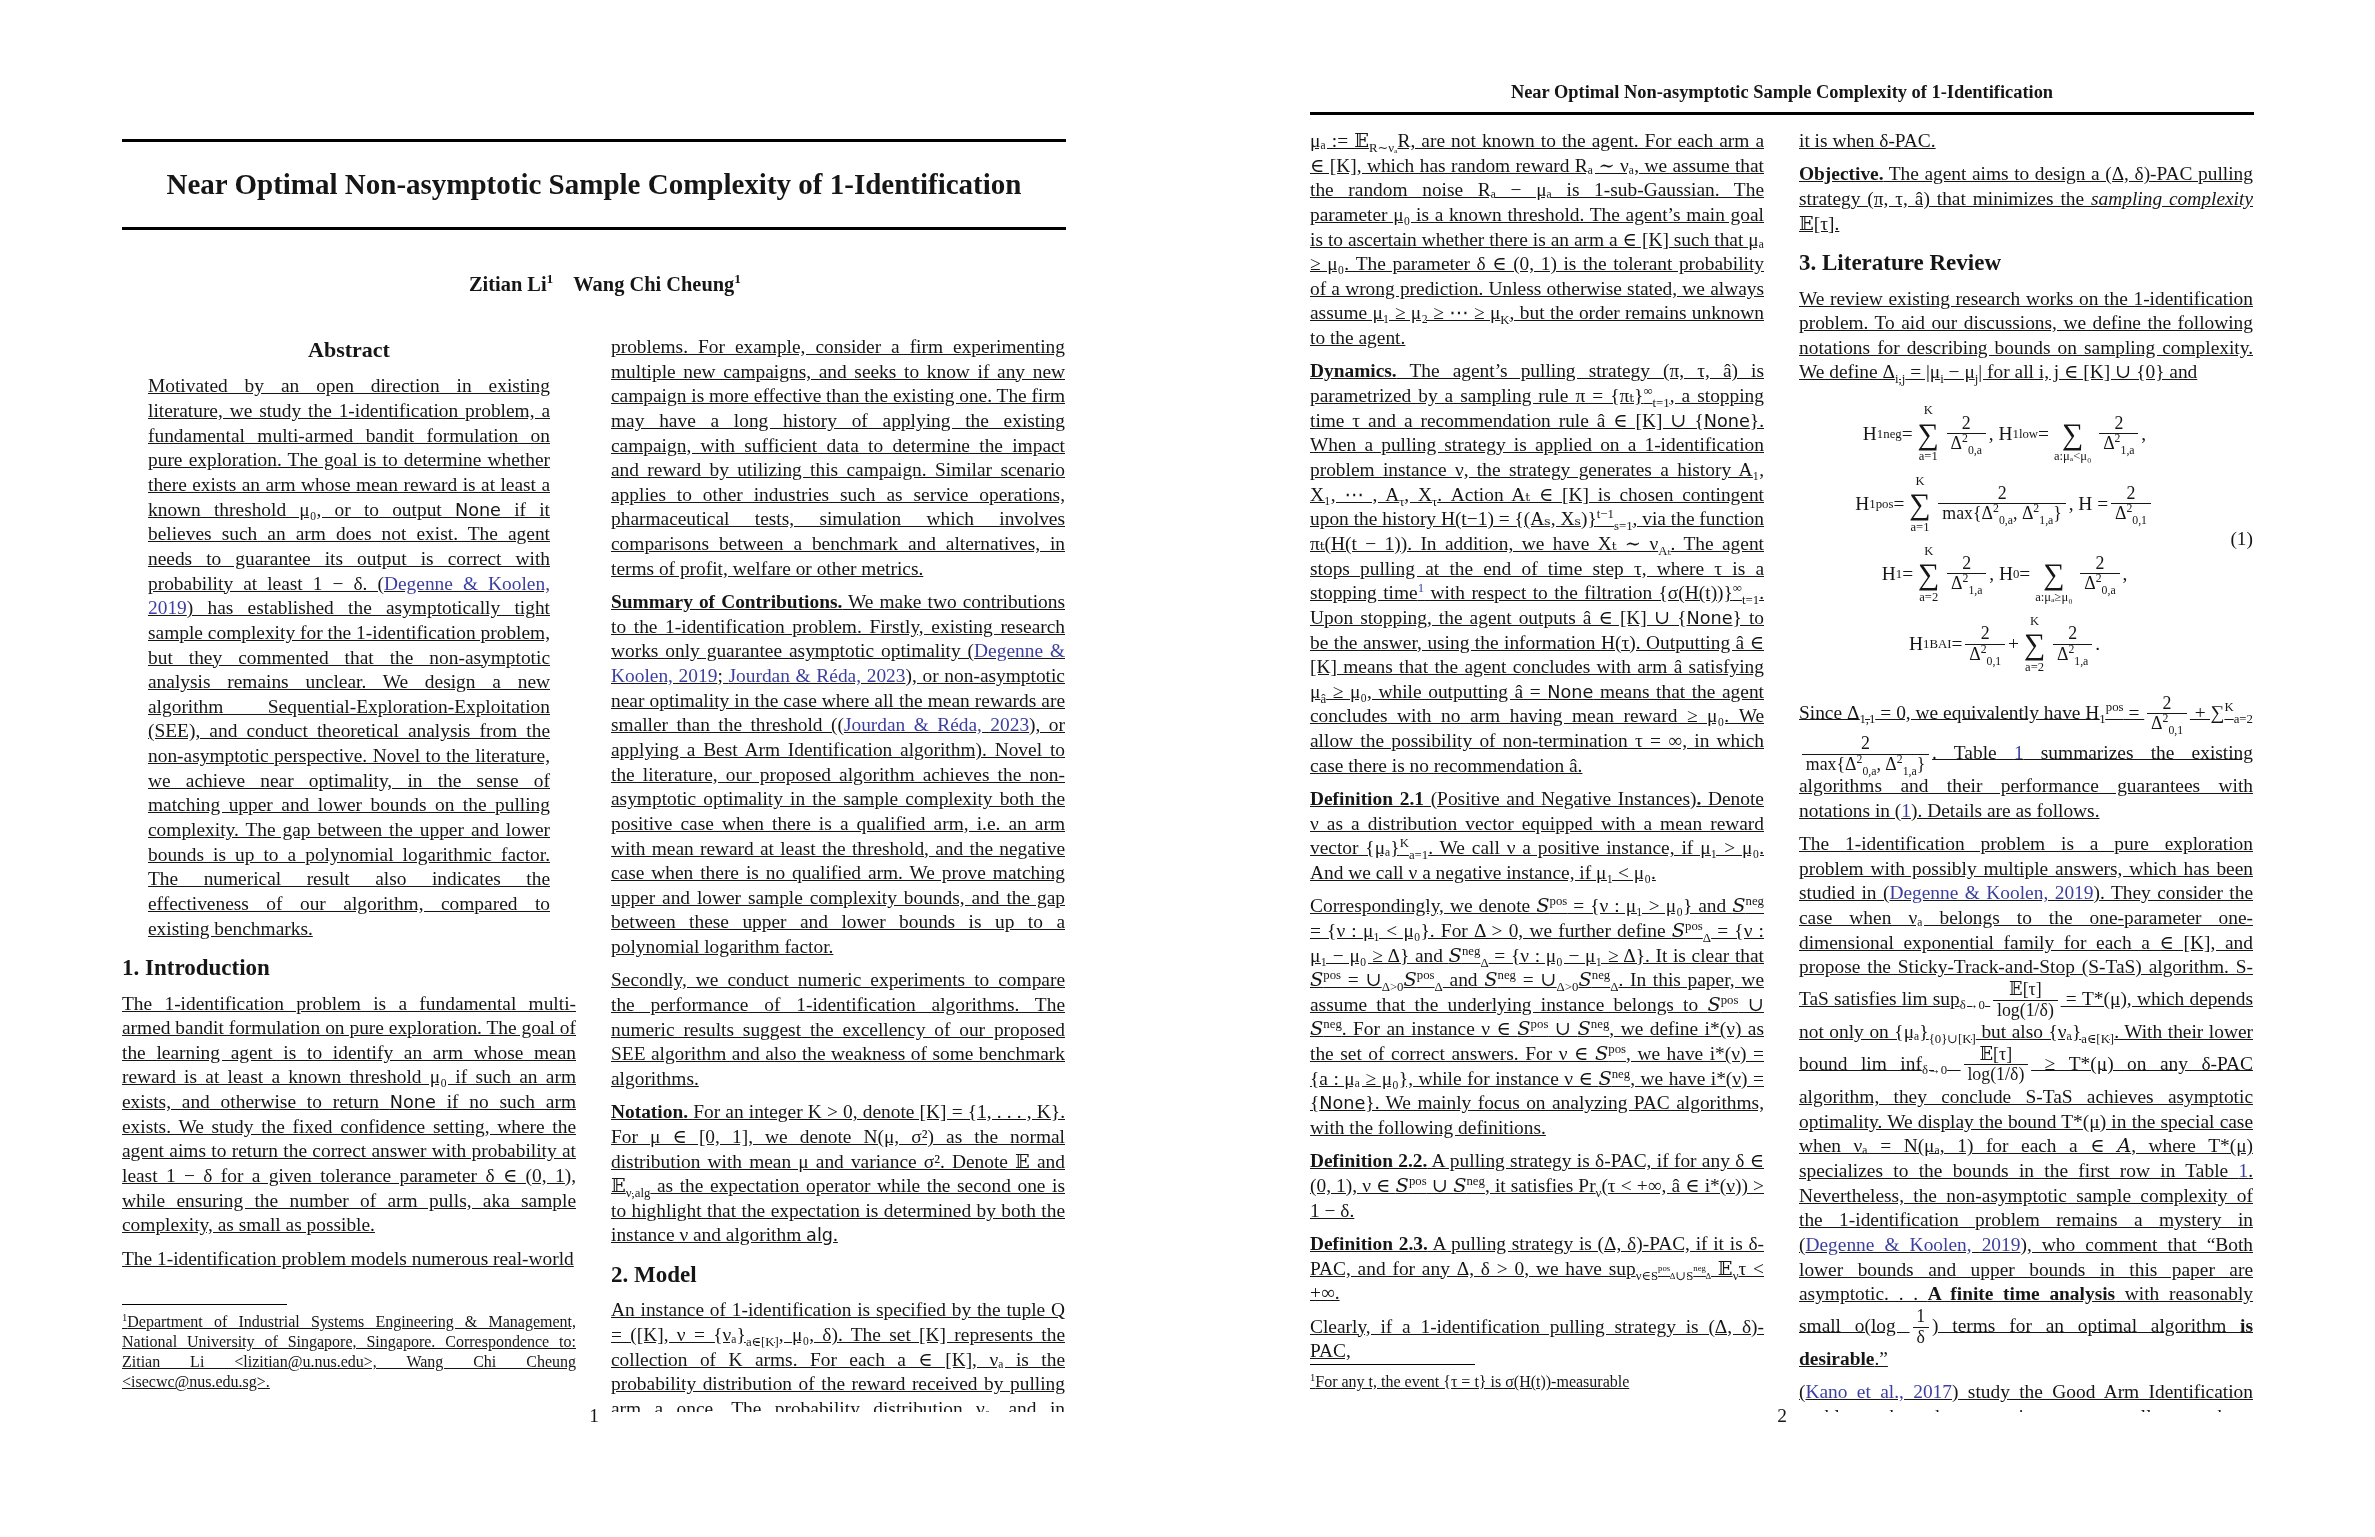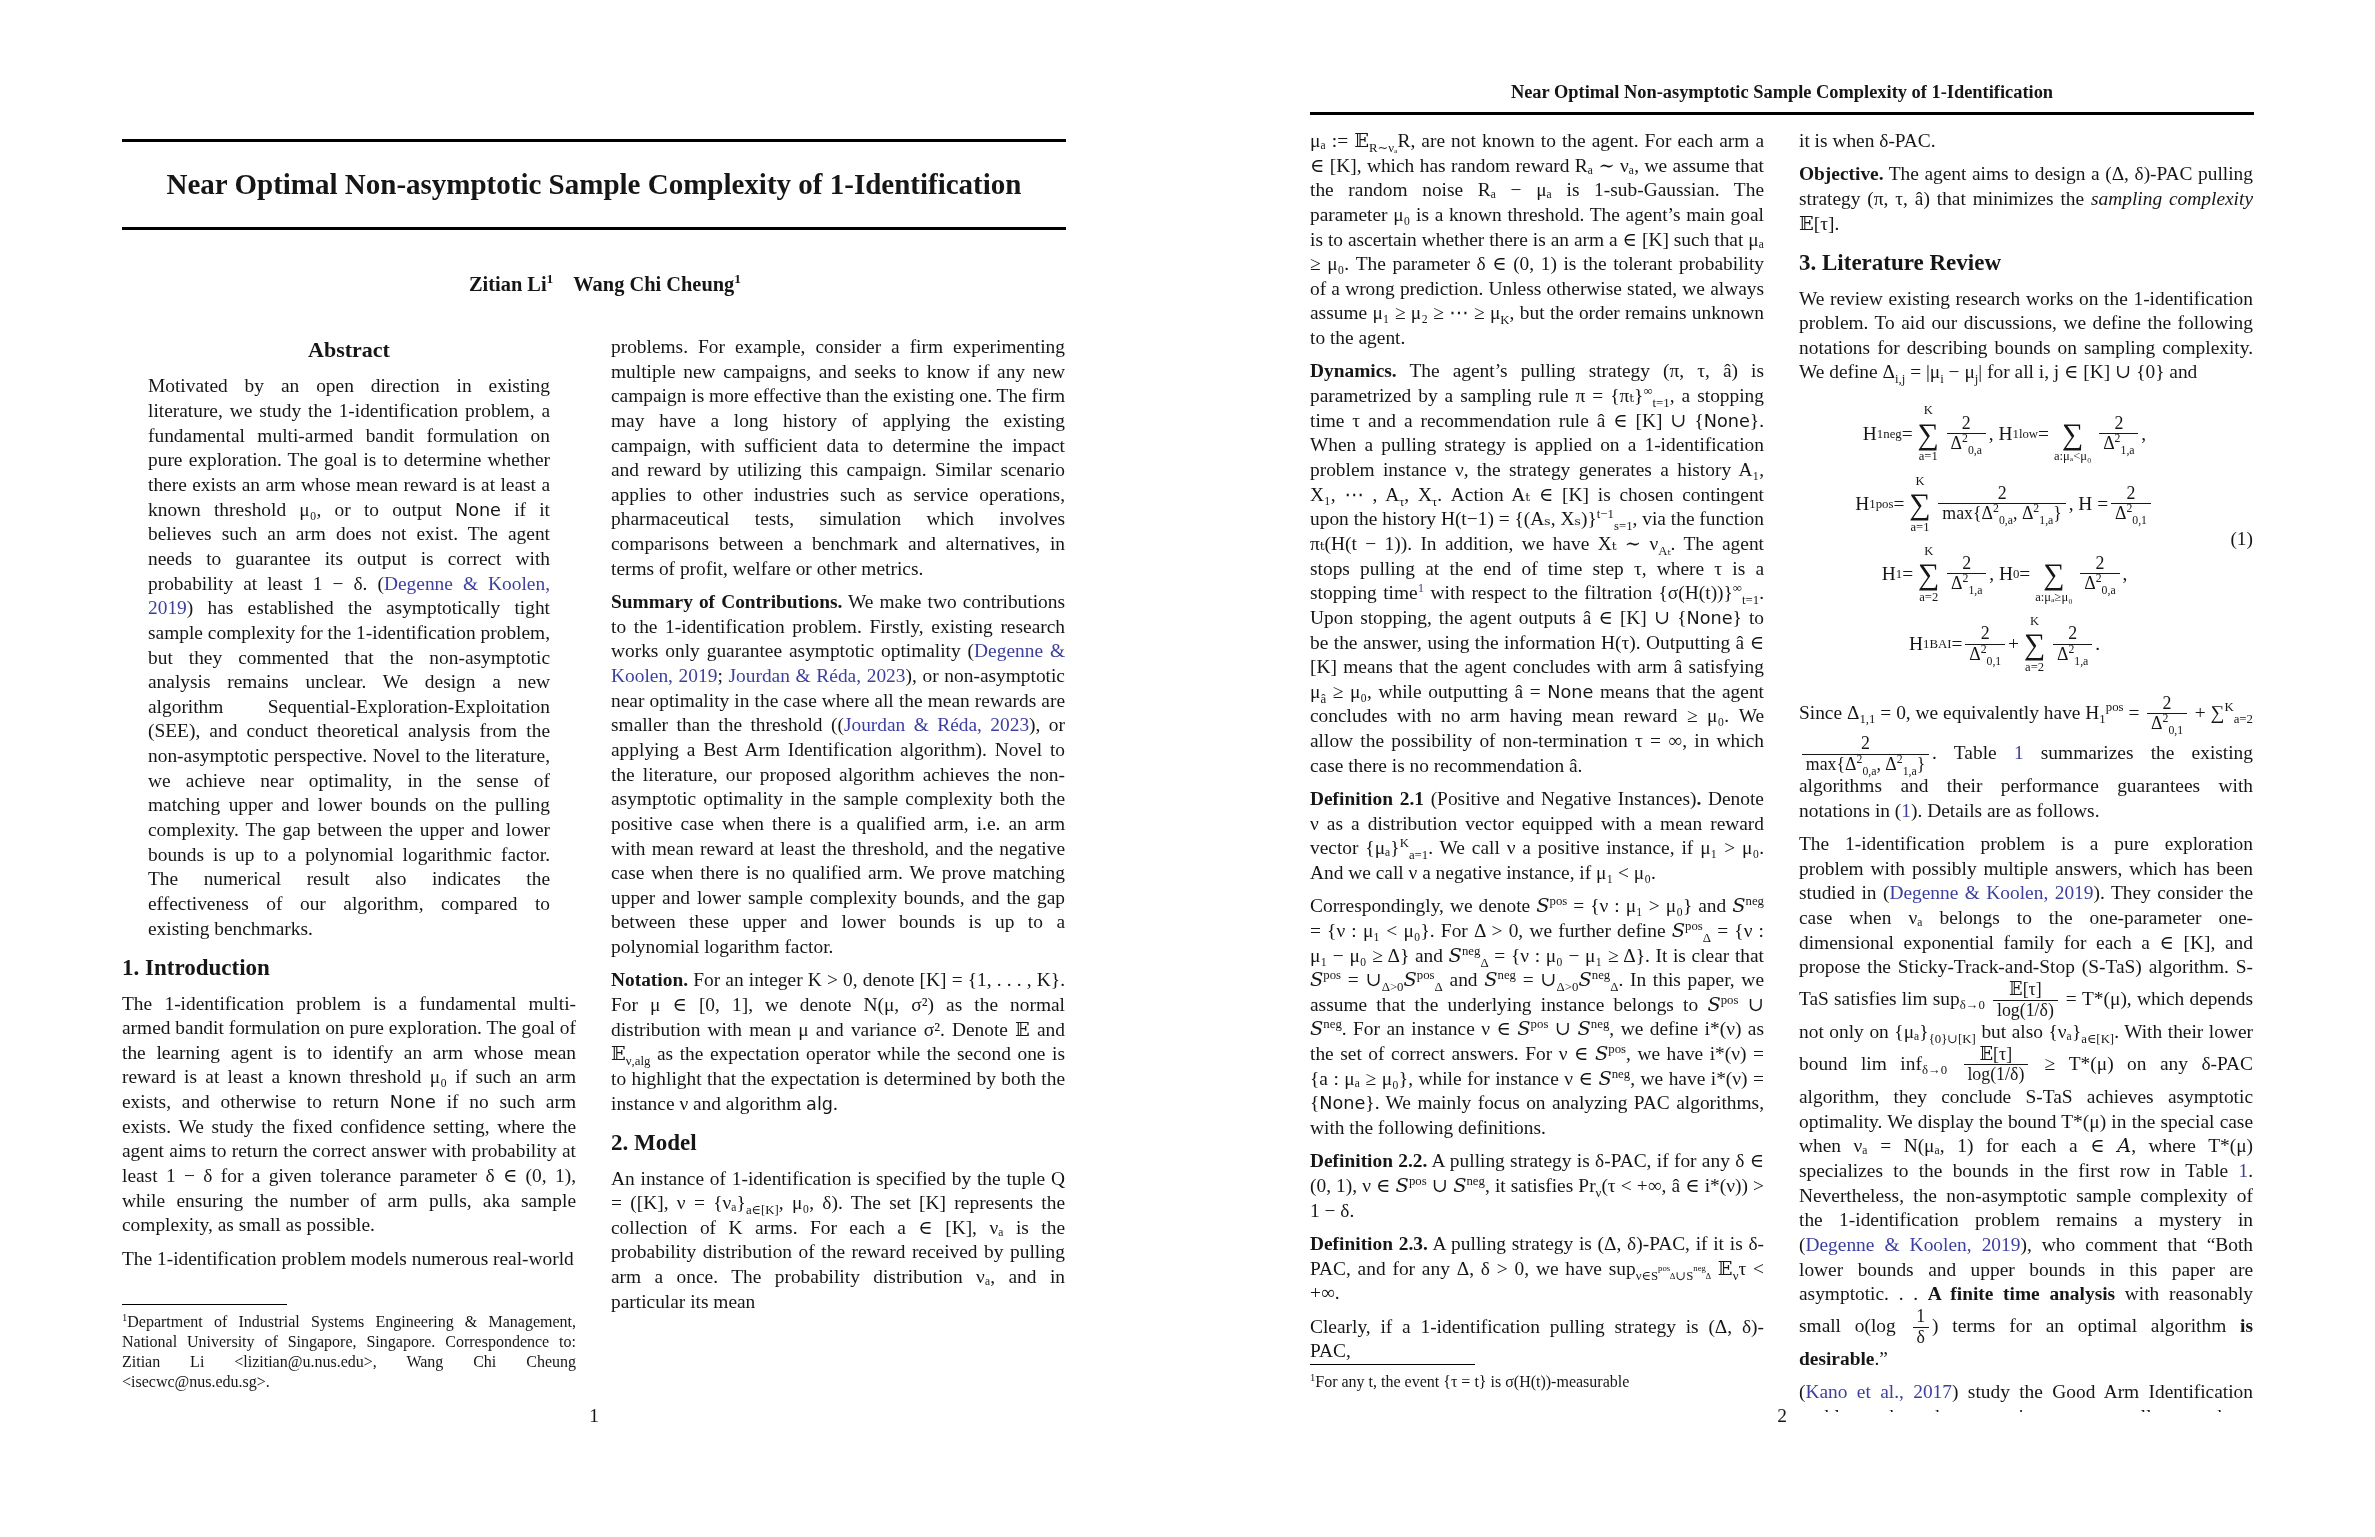--- a/index.html
+++ b/index.html
@@ -14,21 +14,21 @@
   .trule{height:2.9px;background:#000;}
   .paper-title{font-size:29px;font-weight:bold;text-align:center;margin:26px 7.8px;line-height:1.15;}
   .authors{position:absolute;top:273px;left:0;right:0;text-align:center;font-size:20.4px;font-weight:bold;white-space:pre-wrap;padding-left:22px;}
   .runhead{position:absolute;top:82px;left:122px;right:122px;text-align:center;font-weight:bold;font-size:18.4px;}
   .runrule{position:absolute;top:112px;left:122px;right:122px;height:2.9px;background:#000;}
   .col{position:absolute;width:454px;overflow:hidden;}
   .p1col{top:335px;bottom:115px;}
   .p2col{top:129px;bottom:115px;}
   .col-a{left:122px;}
   .col-b{left:611px;}
-  p{margin:0 0 8.7px 0;text-align:justify;line-height:1.27;}
+  p{margin:0 0 8.7px 0;text-align:justify;line-height:1.27;text-decoration:underline;}
   .abs-head{font-size:22px;font-weight:bold;text-align:center;margin:1.9px 0 11.6px 0;}
   .sec-head{font-size:23px;font-weight:bold;margin:13.6px 0 10.7px 0;}
   .abstract{padding:0 26px;}
   .footnotes{position:absolute;bottom:12px;left:0;right:0;}
   .fnrule{width:165px;border-top:1.9px solid #000;margin-bottom:6.8px;}
   .fn{font-size:16px;line-height:1.25;margin:0 0 7.8px 0;}
   .pageno{position:absolute;top:1405px;left:0;right:0;text-align:center;font-size:19.4px;}
   .sup{vertical-align:super;font-size:66%;line-height:0;}
   .sub{vertical-align:sub;font-size:66%;line-height:0;}
   .ss-up{font-size:45%;line-height:0;position:relative;top:-0.45em;}
@@ -68,20 +68,21 @@
     <p>The 1-identification problem models numerous real-world</p>
     <div class="footnotes">
       <div class="fnrule"></div>
       <p class="fn"><span class="sup">1</span>Department of Industrial Systems Engineering &amp; Management, National University of Singapore, Singapore. Correspondence to: Zitian Li &lt;lizitian@u.nus.edu&gt;, Wang Chi Cheung &lt;isecwc@nus.edu.sg&gt;.</p>
     </div>
   </div>
 
   <div class="col p1col col-b">
     <p>problems. For example, consider a firm experimenting multiple new campaigns, and seeks to know if any new campaign is more effective than the existing one. The firm may have a long history of applying the existing campaign, with sufficient data to determine the impact and reward by utilizing this campaign. Similar scenario applies to other industries such as service operations, pharmaceutical tests, simulation which involves comparisons between a benchmark and alternatives, in terms of profit, welfare or other metrics.</p>
     <p><span class="bf">Summary of Contributions.</span>  We make two contributions to the 1-identification problem. Firstly, existing research works only guarantee asymptotic optimality (<span class="cite">Degenne &amp; Koolen, 2019</span>; <span class="cite">Jourdan &amp; Réda, 2023</span>), or non-asymptotic near optimality in the case where all the mean rewards are smaller than the threshold ((<span class="cite">Jourdan &amp; Réda, 2023</span>), or applying a Best Arm Identification algorithm). Novel to the literature, our proposed algorithm achieves the non-asymptotic optimality in the sample complexity both the positive case when there is a qualified arm, i.e.  an arm with mean reward at least the threshold, and the negative case when there is no qualified arm. We prove matching upper and lower sample complexity bounds, and the gap between these upper and lower bounds is up to a polynomial logarithm factor.</p>
+    <p>Secondly, we conduct numeric experiments to compare the performance of 1-identification algorithms. The numeric results suggest the excellency of our proposed SEE algorithm and also the weakness of some benchmark algorithms.</p>
     <p><span class="bf">Notation.</span>  For an integer K &gt; 0, denote [K] = {1, . . . , K}. For μ ∈ [0, 1], we denote N(μ, σ²) as the normal distribution with mean μ and variance σ². Denote 𝔼 and 𝔼<span class="sub">ν,alg</span> as the expectation operator while the second one is to highlight that the expectation is determined by both the instance ν and algorithm <span class="sf">alg</span>.</p>
     <div class="sec-head">2. Model</div>
     <p>An instance of 1-identification is specified by the tuple Q = ([K], ν = {νₐ}<span class="sub">a∈[K]</span>, μ₀, δ).  The set [K] represents the collection of K arms. For each a ∈ [K], νₐ is the probability distribution of the reward received by pulling arm a once. The probability distribution νₐ, and in particular its mean</p>
   </div>
 
   <div class="pageno">1</div>
 </section>
 
 <section class="page page-2">
   <div class="runhead">Near Optimal Non-asymptotic Sample Complexity of 1-Identification</div>

